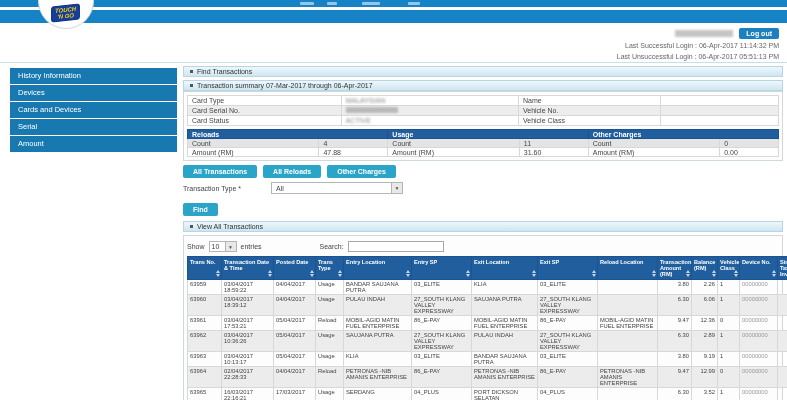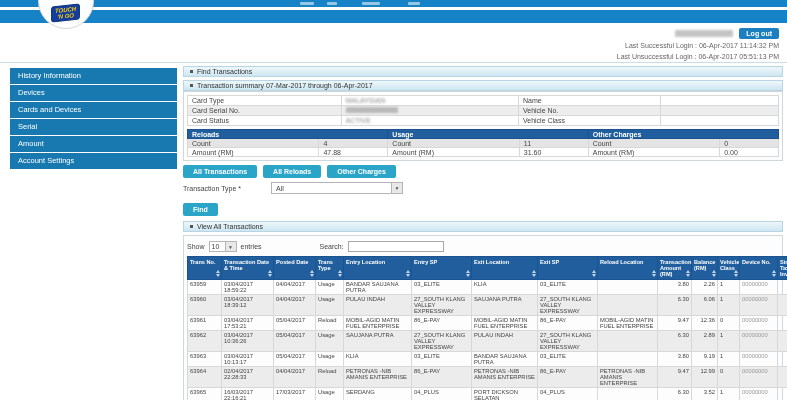--- a/index.html
+++ b/index.html
@@ -121,21 +121,20 @@
   </div>
 
   <div class="divider"></div>
 
   <div class="sidebar">
       <div class="side-item">History Information</div>
       <div class="side-item">Devices</div>
       <div class="side-item">Cards and Devices</div>
       <div class="side-item">Serial</div>
       <div class="side-item">Amount</div>
-      <div class="side-item">Account Settings</div>
     </div>
 
   <div class="main">
 
     <div class="section-bar mb3">
       <span class="bullet"></span><span>Find Transactions</span>
     </div>
 
     <div class="section-bar">
       <span class="bullet"></span><span>Transaction summary 07-Mar-2017 through 06-Apr-2017</span>

